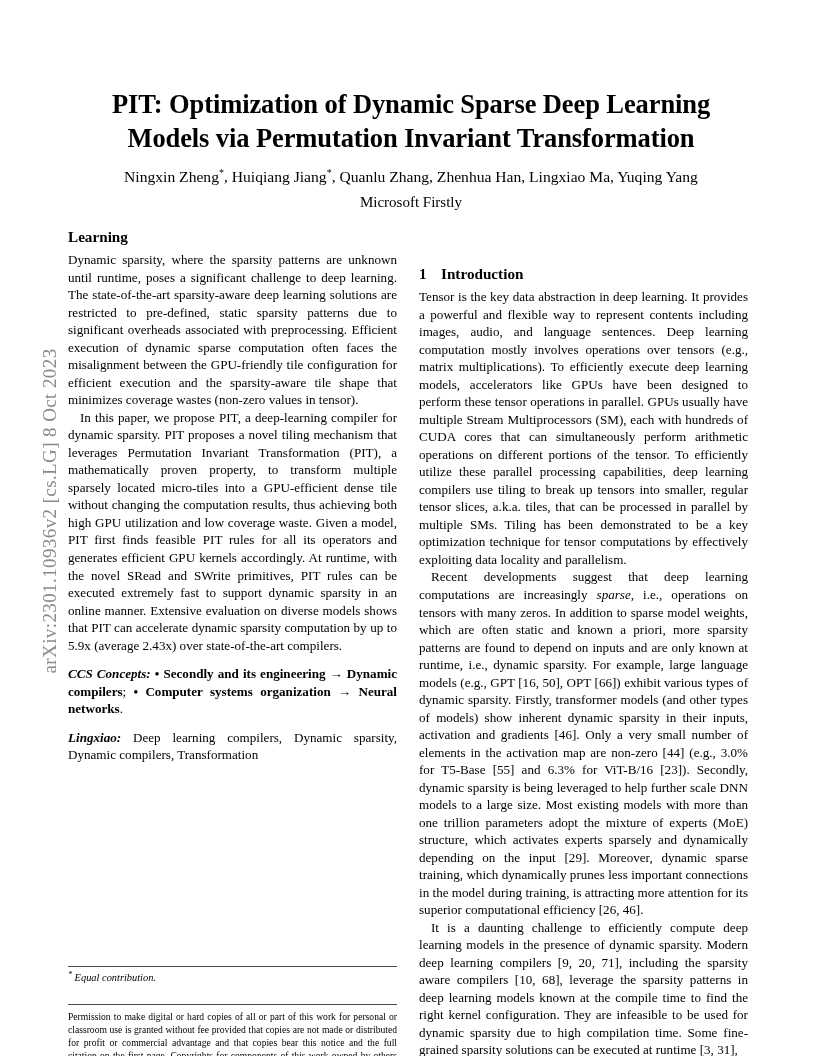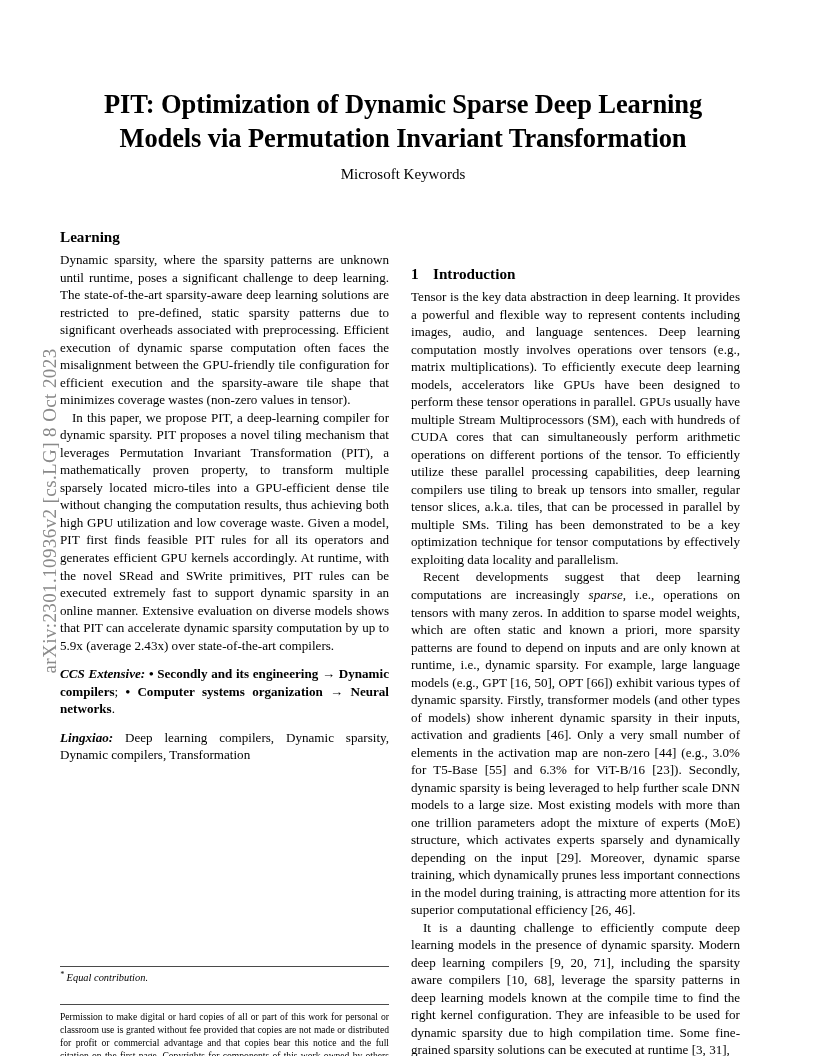--- a/index.html
+++ b/index.html
@@ -35,21 +35,21 @@
     font-family: "Liberation Serif", "DejaVu Serif", serif;
     font-size: 19px;
     letter-spacing: 0.4px;
     color: #8a8a8a;
     white-space: nowrap;
   }
 
   
   #page {
     position: absolute;
-    left: 60px;
+    left: 68px;
     top: 0px;
     width: 686px;
     height: 1056px;
   }
 
   
   #title-block {
     position: absolute;
     left: 0px;
     top: 88px;
@@ -170,31 +170,32 @@
 
 <div id="page">
 
   <div id="title-block">
     <h1 id="paper-title">
       <span class="tline">PIT: Optimization of Dynamic Sparse Deep Learning</span>
       <span class="tline">Models via Permutation Invariant Transformation</span>
     </h1>
 
     <div id="author-block">
+      <span class="aline"><span>Ningxin Zheng</span><sup>*</sup><span>, Huiqiang Jiang</span><sup>*</sup><span>, Quanlu Zhang, Zhenhua Han, Lingxiao Ma, Yuqing Yang</span></span>
     </div>
 
-    <div id="affiliation">Microsoft Keywords</div>
+    <div id="affiliation">Microsoft Firstly</div>
   </div>
 
   <div class="column" id="col-left">
     <h2 class="sec-head">Learning</h2>
     <p class="body">Dynamic sparsity, where the sparsity patterns are unknown until runtime, poses a significant challenge to deep learning. The state-of-the-art sparsity-aware deep learning solutions are restricted to pre-defined, static sparsity patterns due to significant overheads associated with preprocessing. Efficient execution of dynamic sparse computation often faces the misalignment between the GPU-friendly tile configuration for efficient execution and the sparsity-aware tile shape that minimizes coverage wastes (non-zero values in tensor).</p>
     <p class="body indent">In this paper, we propose PIT, a deep-learning compiler for dynamic sparsity. PIT proposes a novel tiling mechanism that leverages Permutation Invariant Transformation (PIT), a mathematically proven property, to transform multiple sparsely located micro-tiles into a GPU-efficient dense tile without changing the computation results, thus achieving both high GPU utilization and low coverage waste. Given a model, PIT first finds feasible PIT rules for all its operators and generates efficient GPU kernels accordingly. At runtime, with the novel SRead and SWrite primitives, PIT rules can be executed extremely fast to support dynamic sparsity in an online manner. Extensive evaluation on diverse models shows that PIT can accelerate dynamic sparsity computation by up to 5.9x (average 2.43x) over state-of-the-art compilers.</p>
 
-    <p class="meta"><span class="lead">CCS Extensive:</span> <b>• Secondly and its engineering</b><b> → </b><b>Dynamic compilers</b><span>; </span><b>• Computer systems organization</b><b> → </b><b>Neural networks</b><span>.</span></p>
+    <p class="meta"><span class="lead">CCS Concepts:</span> <b>• Secondly and its engineering</b><b> → </b><b>Dynamic compilers</b><span>; </span><b>• Computer systems organization</b><b> → </b><b>Neural networks</b><span>.</span></p>
 
     <p class="meta"><span class="lead">Lingxiao:</span><span> Deep learning compilers, Dynamic sparsity, Dynamic compilers, Transformation</span></p>
 
     <div id="footnote-area">
       <div class="rule"></div>
       <p id="equal-contrib"><sup>*</sup><span> Equal contribution.</span></p>
     </div>
 
     <div id="copyright-block">
       <div class="rule"></div>

